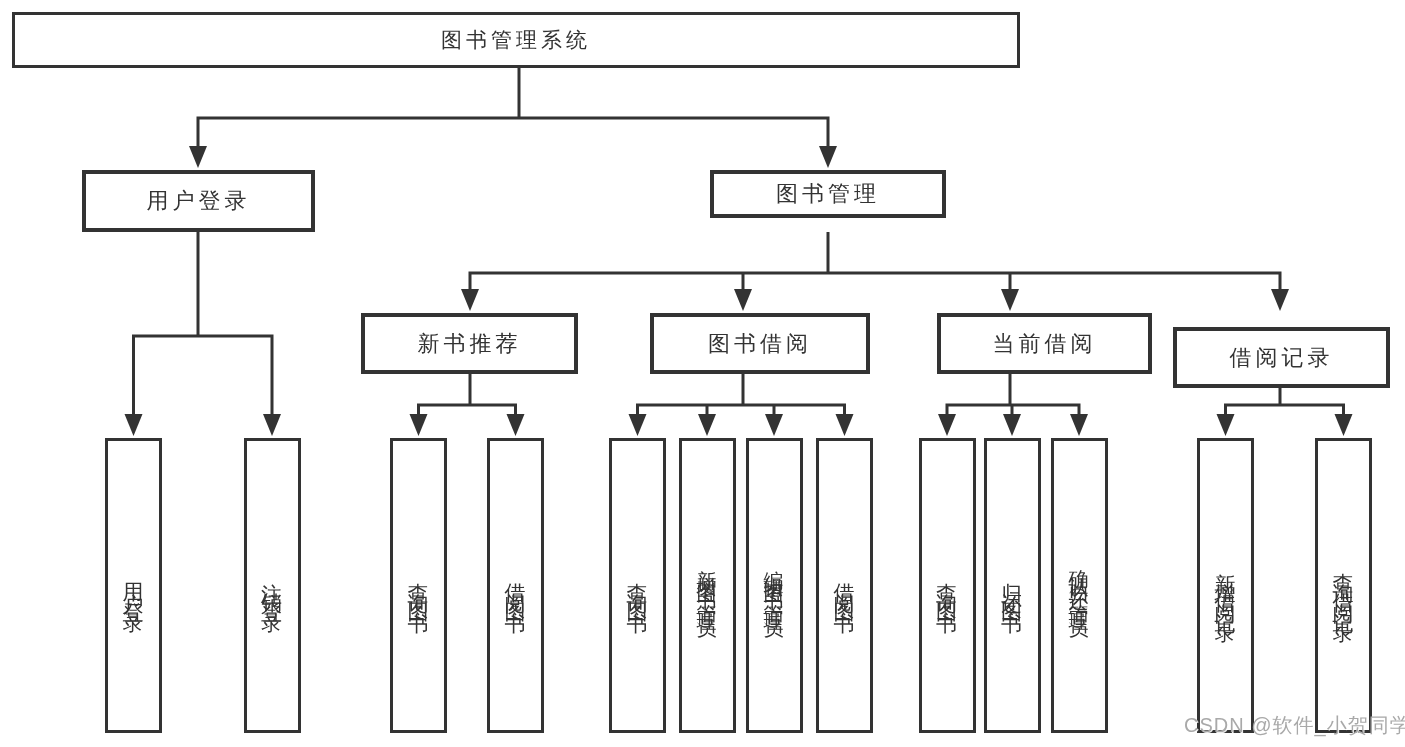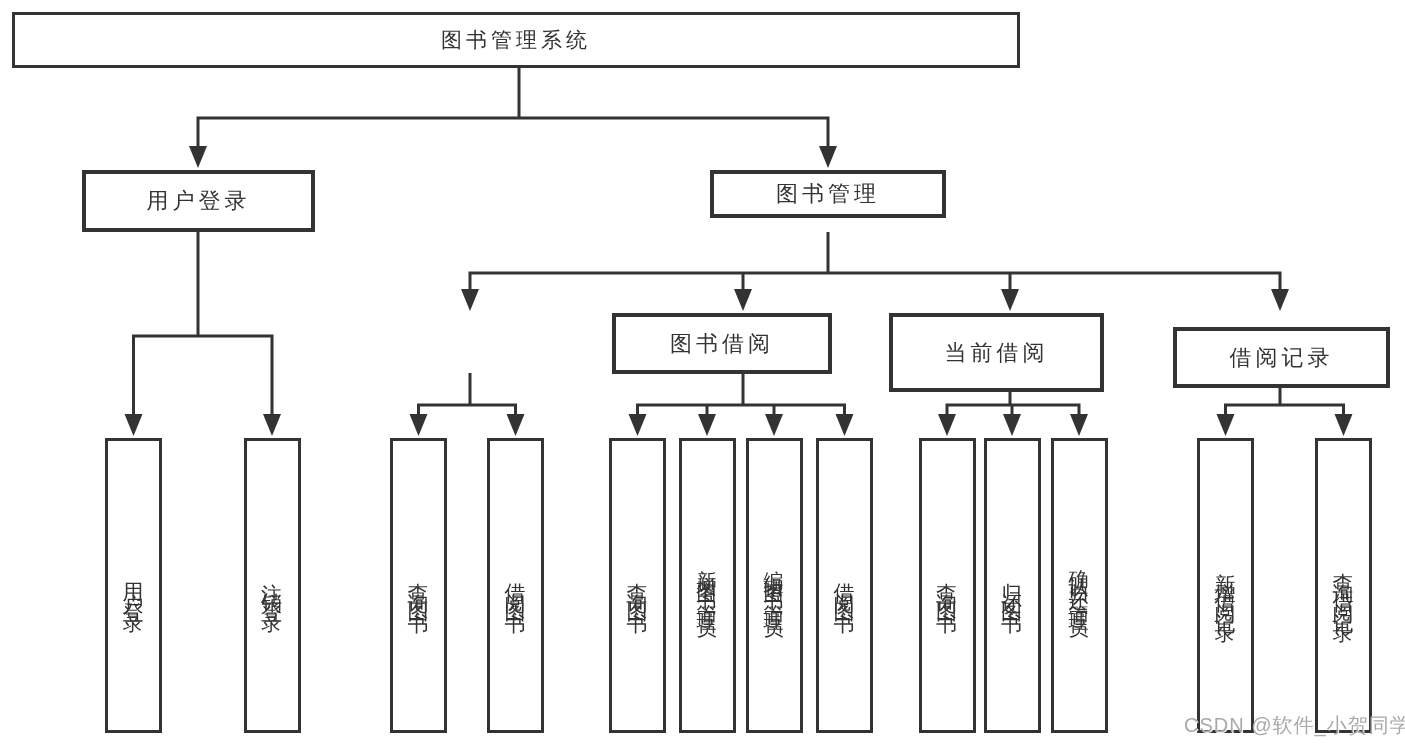--- a/index.html
+++ b/index.html
@@ -130,24 +130,27 @@
     <span>图书管理系统</span>
   </div>
 
   <div class="node" style="left:82px;top:170px;width:233px;height:62px">
     <span>用户登录</span>
   </div>
   <div class="node" style="left:710px;top:170px;width:236px;height:48px">
     <span>图书管理</span>
   </div>
 
-  <div class="node" style="left:612px;top:313px;width:220px;height:61px">
+  <div class="node" style="left:361px;top:313px;width:217px;height:61px">
+    <span>新书推荐</span>
+  </div>
+  <div class="node" style="left:650px;top:313px;width:220px;height:61px">
     <span>图书借阅</span>
   </div>
-  <div class="node" style="left:889px;top:313px;width:215px;height:79px">
+  <div class="node" style="left:937px;top:313px;width:215px;height:61px">
     <span>当前借阅</span>
   </div>
   <div class="node" style="left:1173px;top:327px;width:217px;height:61px">
     <span>借阅记录</span>
   </div>
 
   <div class="leaf" style="left:105px">
     <span class="vtext">用户登录</span>
   </div>
   <div class="leaf" style="left:243.5px">

